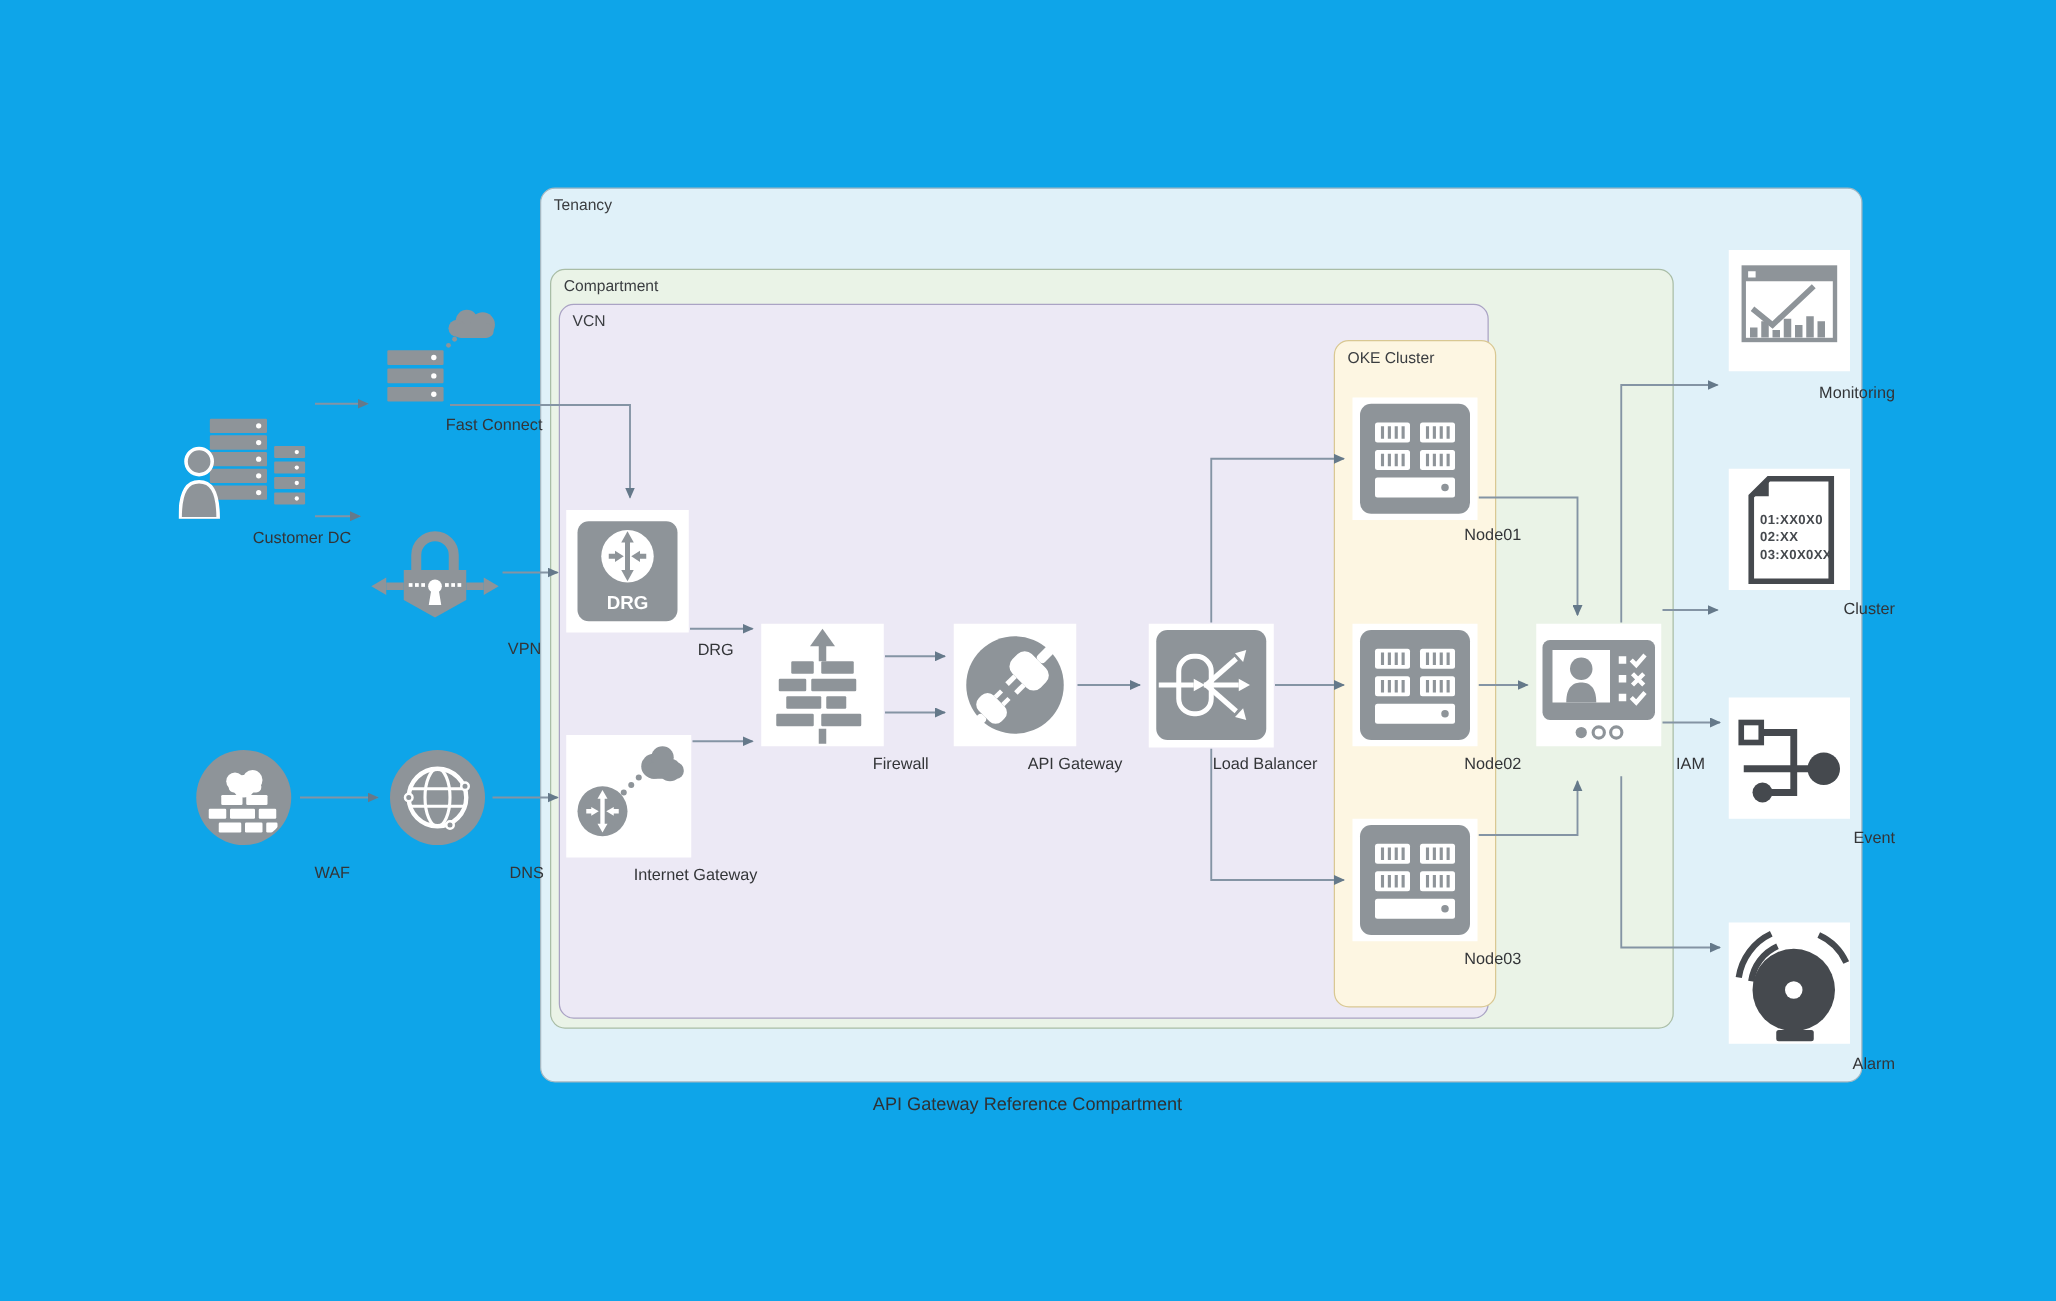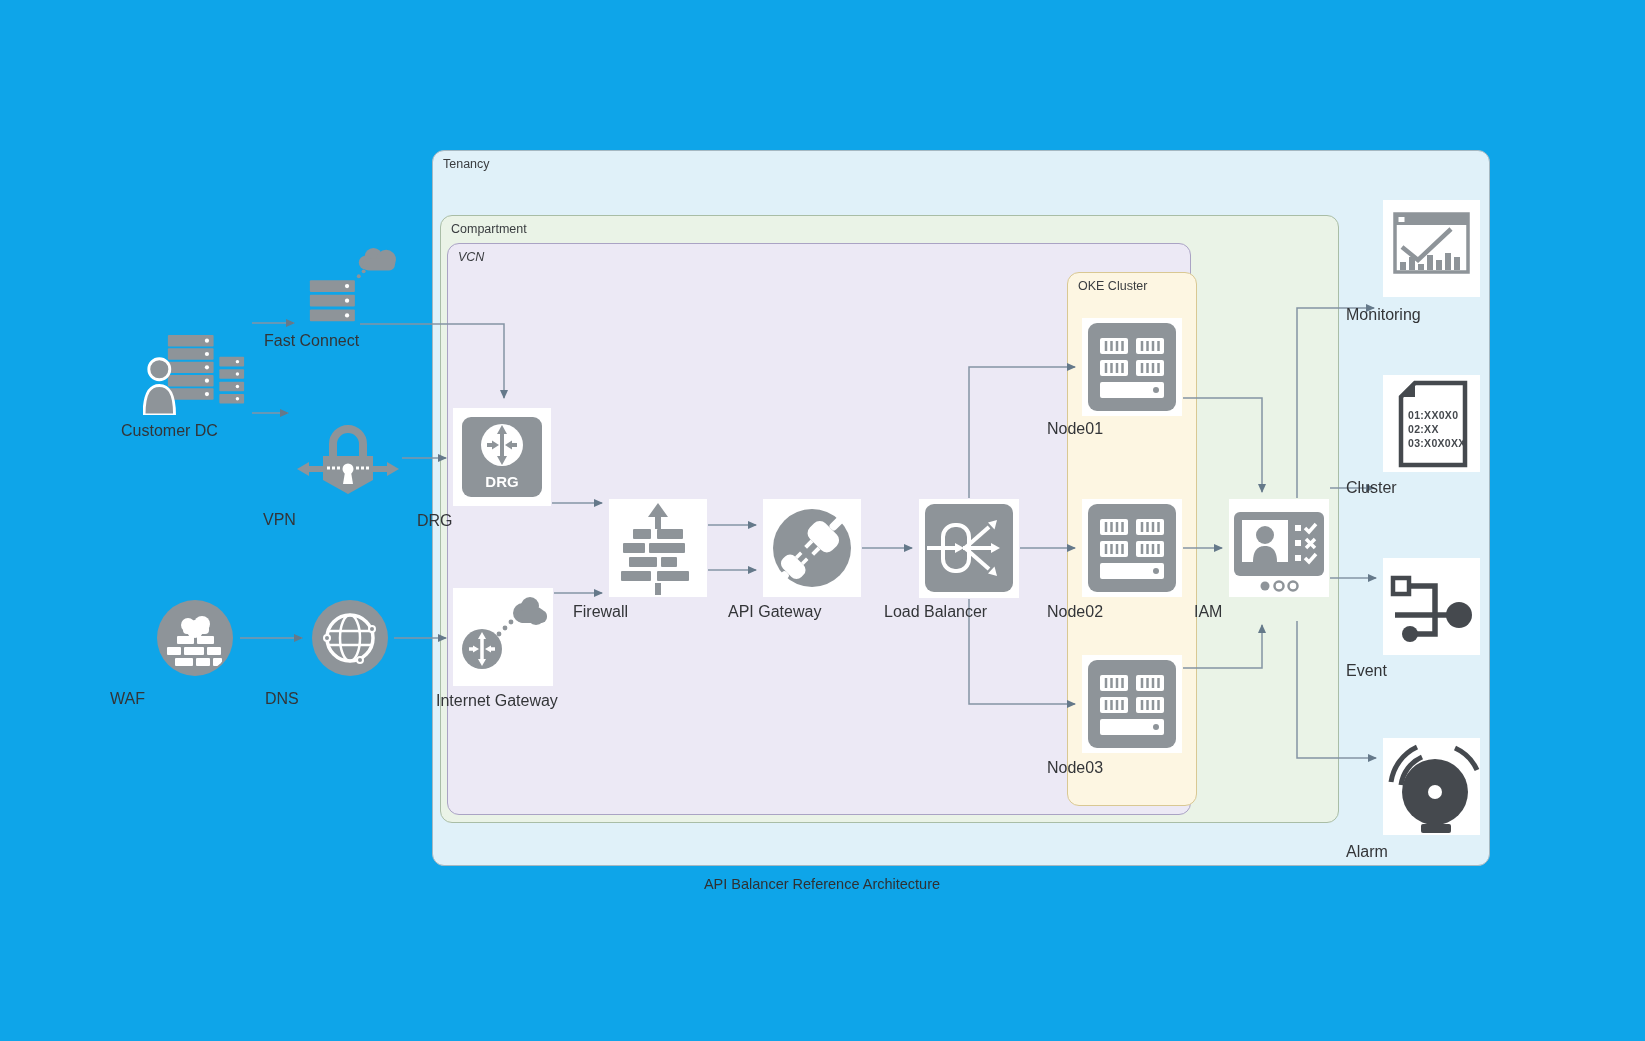--- a/index.html
+++ b/index.html
@@ -2,24 +2,24 @@
 <html><head>
 <meta charset="utf-8">
 <style>
   html,body{margin:0;padding:0;background:#fff;}
   #canvas{position:relative;width:1645px;height:1041px;background:#0ea5e9;overflow:hidden;
           font-family:"Liberation Sans",sans-serif;color:#36393c;}
   .container{position:absolute;border-radius:12px;border:1px solid;}
   .clabel{position:absolute;top:6px;left:10px;font-size:12.5px;color:#3a3d40;}
   #tenancy{left:432px;top:150px;width:1056px;height:714px;background:#e0f1f9;border-color:#a5b8c2;}
   #compartment{left:440px;top:215px;width:897px;height:606px;background:#eaf3e7;border-color:#a9bda6;}
-  #vcn{left:447px;top:243px;width:742px;height:570px;background:#ece9f5;border-color:#aaa3c4;font-style:italic;}
+  #vcn{left:447px;top:243px;width:742px;height:570px;background:#ece9f5;border-color:#aaa3c4;}
   #oke{left:1067px;top:272px;width:116px;height:532px;background:#fdf6e2;border-color:#d9c893;padding-left:12px;}
   .nbox{position:absolute;background:#fff;display:flex;align-items:center;justify-content:flex-start;}
-  .nlabel{position:absolute;width:170px;text-align:left;font-size:16px;color:#333538;}
+  .nlabel{position:absolute;width:170px;text-align:right;font-size:13px;color:#333538;}
   .icon{position:absolute;}
   #title{position:absolute;left:572px;top:876px;width:500px;text-align:center;font-size:14.5px;color:#2f3133;}
   #wires{position:absolute;left:0;top:0;z-index:4;pointer-events:none;}
   .layer3{z-index:6;}
 </style>
 </head>
 <body>
 
 <div id="canvas">
 
@@ -92,21 +92,21 @@
       <circle cx="99" cy="29" r="1.8"></circle>
         <circle cx="99" cy="42" r="1.8"></circle>
         <circle cx="99" cy="55" r="1.8"></circle>
         <circle cx="99" cy="68" r="1.8"></circle>
     </g>
     <g fill="#8e9499" stroke="#fff" stroke-width="3">
       <circle cx="17" cy="37" r="11"></circle>
       <path d="M1,85 C1,60 8,54 17,54 C26,54 33,60 33,85 Z"></path>
     </g>
   </svg>
-  <div class="nlabel layer3" style="left:121px;top:422px">Customer DC</div>
+  <div class="nlabel layer3" style="left:111px;top:422px">Customer DC</div>
 
   <svg class="icon layer3" style="left:300px;top:243px" width="98" height="90" viewBox="0 0 100 92">
     <g fill="#8e9499">
       <rect x="10" y="38" width="46" height="12" rx="1"></rect>
         <rect x="10" y="53" width="46" height="12" rx="1"></rect>
       <rect x="10" y="68" width="46" height="12" rx="1"></rect>
       <circle cx="60" cy="34" r="2"></circle>
         <circle cx="65" cy="29" r="2"></circle>
         <circle cx="70" cy="24" r="2"></circle>
       <circle cx="75" cy="14" r="9"></circle>
@@ -461,14 +461,14 @@
         <path d="M18,47 A36,36 0 0 1 39,19"></path>
         <path d="M72,10 A44,44 0 0 1 94,32"></path>
       </g>
       <circle cx="52" cy="54" r="33" fill="#45494e"></circle>
       <circle cx="52" cy="54" r="7" fill="#fff"></circle>
       <rect x="38" y="86" width="30" height="9" rx="2" fill="#45494e"></rect>
     </svg>
   </div>
   <div class="nlabel layer3" style="left:1346px;top:843px">Alarm</div>
 
-  <div id="title">API Balancer Reference Architecture</div>
+  <div id="title">API Gateway Reference Compartment</div>
 </div>
 
 </body></html>

